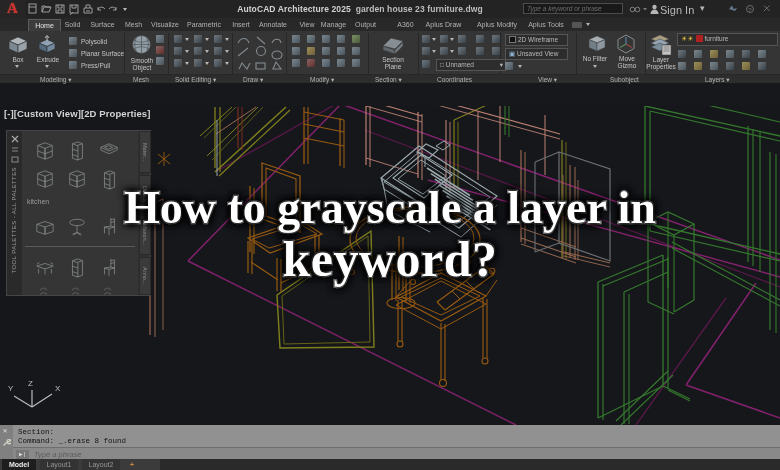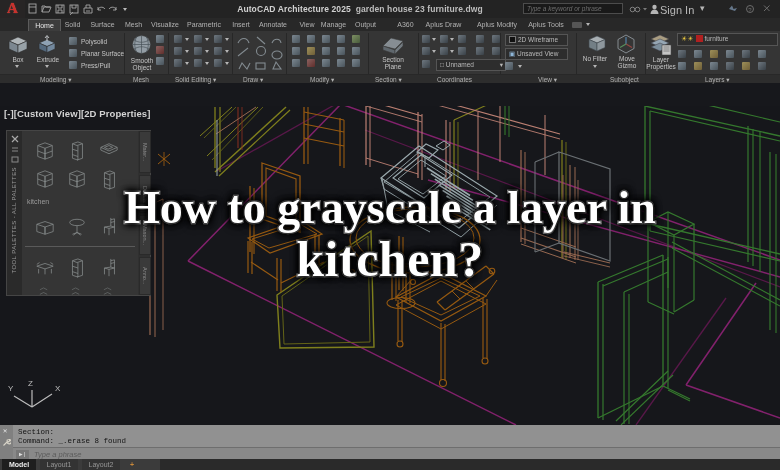--- a/index.html
+++ b/index.html
@@ -568,21 +568,21 @@
       </svg>
       <div class="abs" id="paltabs"></div>
       <div class="ptab" style="top:0px;height:42px;">Mater...</div>
       <div class="ptab" style="top:44px;height:38px;">Details</div>
       <div class="ptab" style="top:84px;height:40px;">Mason...</div>
       <div class="ptab" style="top:126px;height:38px;">Anno...</div>
     </div>
     <div class="abs" id="vplabel">[-][Custom View][2D Properties]</div>
     <div class="abs" id="overlay">
       <span class="l1">How to grayscale a layer in</span>
-      <span class="l2">kitchen?</span>
+      <span class="l2">keyword?</span>
     </div>
     <div class="abs" id="cmdpanel">
       <div class="abs" id="cmdstrip">
         <div style="position:absolute;left:3px;top:2px;color:#e8e8e8;">✕</div>
         <svg style="position:absolute;left:2px;top:13px" width="9" height="9" viewBox="0 0 9 9">
           <path d="M1.5 7.5L5 4M5 4a2.2 2.2 0 102-2.5l1 1-1.5 1.5-1.5-1 .5-1.5" stroke="#d8d4c8" stroke-width="1.1" fill="none"></path>
         </svg>
       </div>
       <div class="abs" id="cmdline1">Section:</div>
       <div class="abs" id="cmdline2">Command: _.erase 8 found</div>

